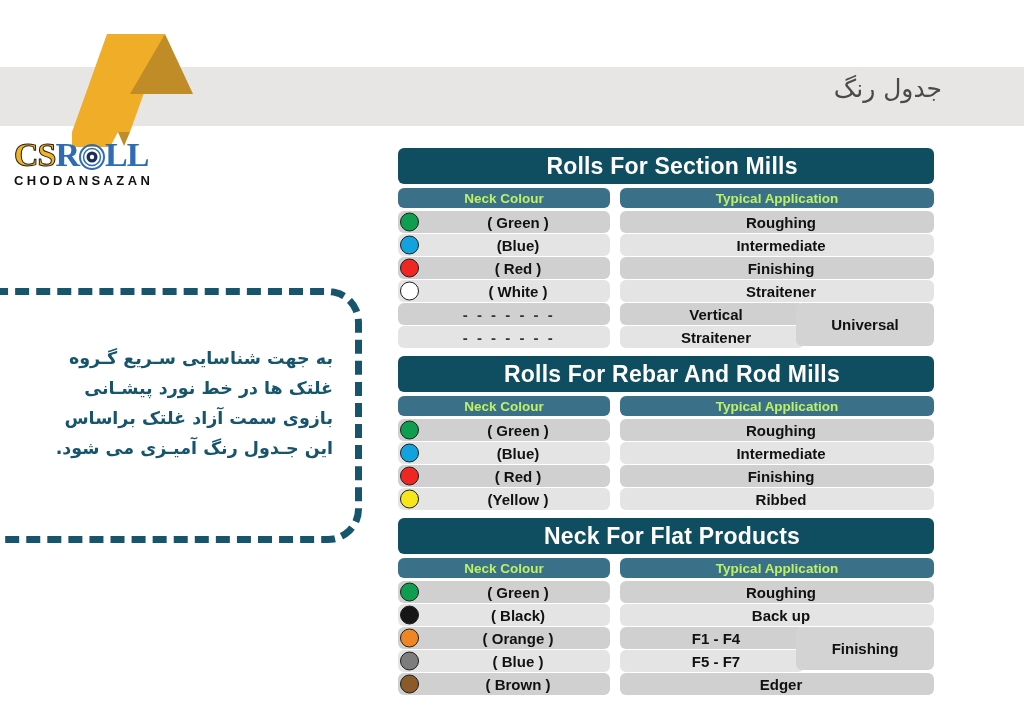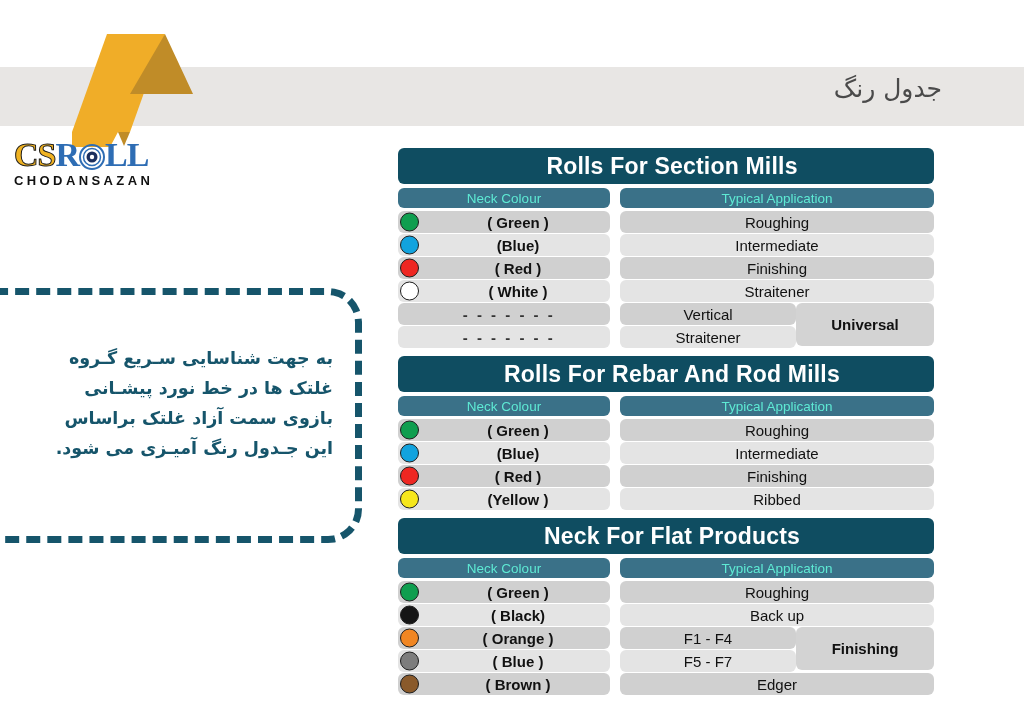--- a/index.html
+++ b/index.html
@@ -60,21 +60,21 @@
   .tbl{margin-bottom:8px;}
   .tbl-title{
     height:36px;background:#0f4d61;border-radius:6px;
     display:flex;align-items:center;justify-content:center;
     color:#ffffff;font-weight:bold;font-size:23px;letter-spacing:.2px;padding-left:12px;
   }
   .hdr-row{display:flex;gap:10px;margin-top:4px;}
   .hdr-cell{
     background:#3a7188;border-radius:6px;height:20px;
     display:flex;align-items:center;justify-content:center;
-    color:#5eead4;font-weight:normal;font-size:13.5px;
+    color:#bef264;font-weight:bold;font-size:13.5px;
   }
   .hdr-neck{width:212px;}
   .hdr-app{flex:1;}
 
   .body-rows{margin-top:3px;}
   .row{display:flex;gap:10px;align-items:stretch;height:22px;margin-bottom:1px;position:relative;}
   .cell-neck{
     width:212px;border-radius:6px;position:relative;
     display:flex;align-items:center;justify-content:center;
   }
@@ -83,21 +83,21 @@
   }
   .dashline{font-weight:bold;font-size:15px;color:#333;letter-spacing:2.5px;padding-left:10px;}
   .swatch{
     position:absolute;left:2px;top:50%;transform:translateY(-50%);
     width:19px;height:19px;border-radius:50%;border:1.5px solid #1d1d1d;
     box-sizing:border-box;
   }
   .cell-app{
     flex:1;border-radius:6px;
     display:flex;align-items:center;justify-content:center;
-    font-weight:normal;font-size:15px;color:#111;
+    font-weight:bold;font-size:15px;color:#111;padding-left:8px;
   }
   .cell-app.narrow{flex:none;width:176px;}
   .bg-a{background:#d0d0d0;text-align:right;}
   .bg-b{background:#e4e4e4;}
 
   .merge{
     position:absolute;border-radius:6px;background:#d3d3d3;
     display:flex;align-items:center;justify-content:center;
     font-weight:bold;font-size:15px;color:#111;
   }

